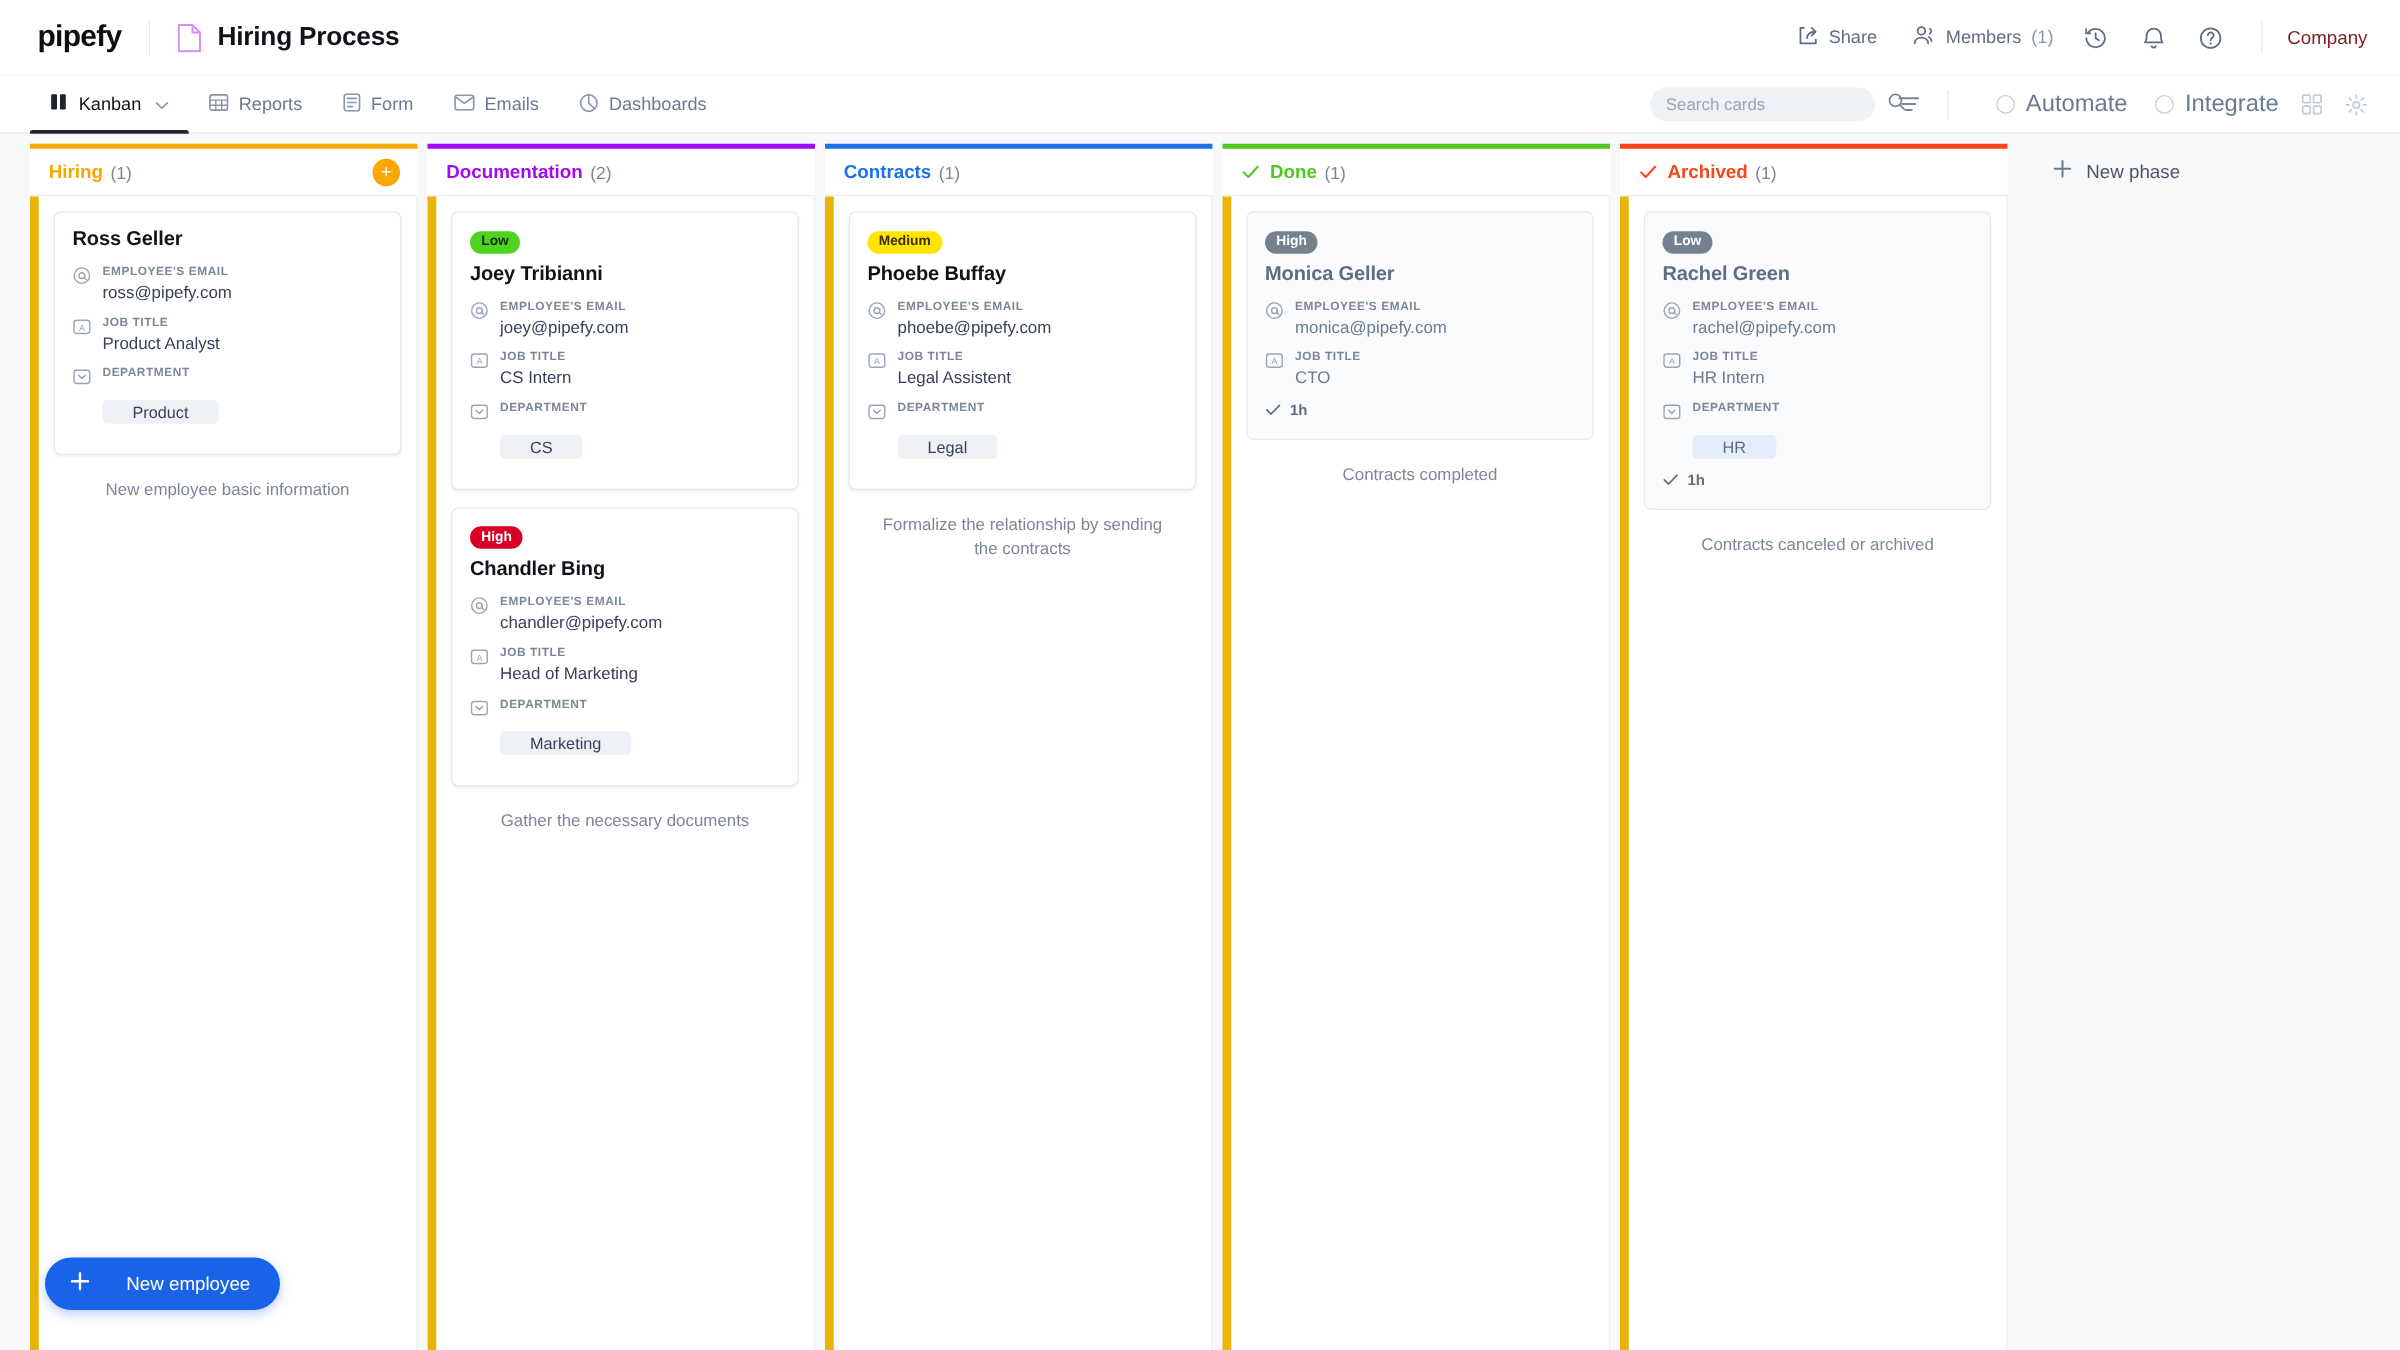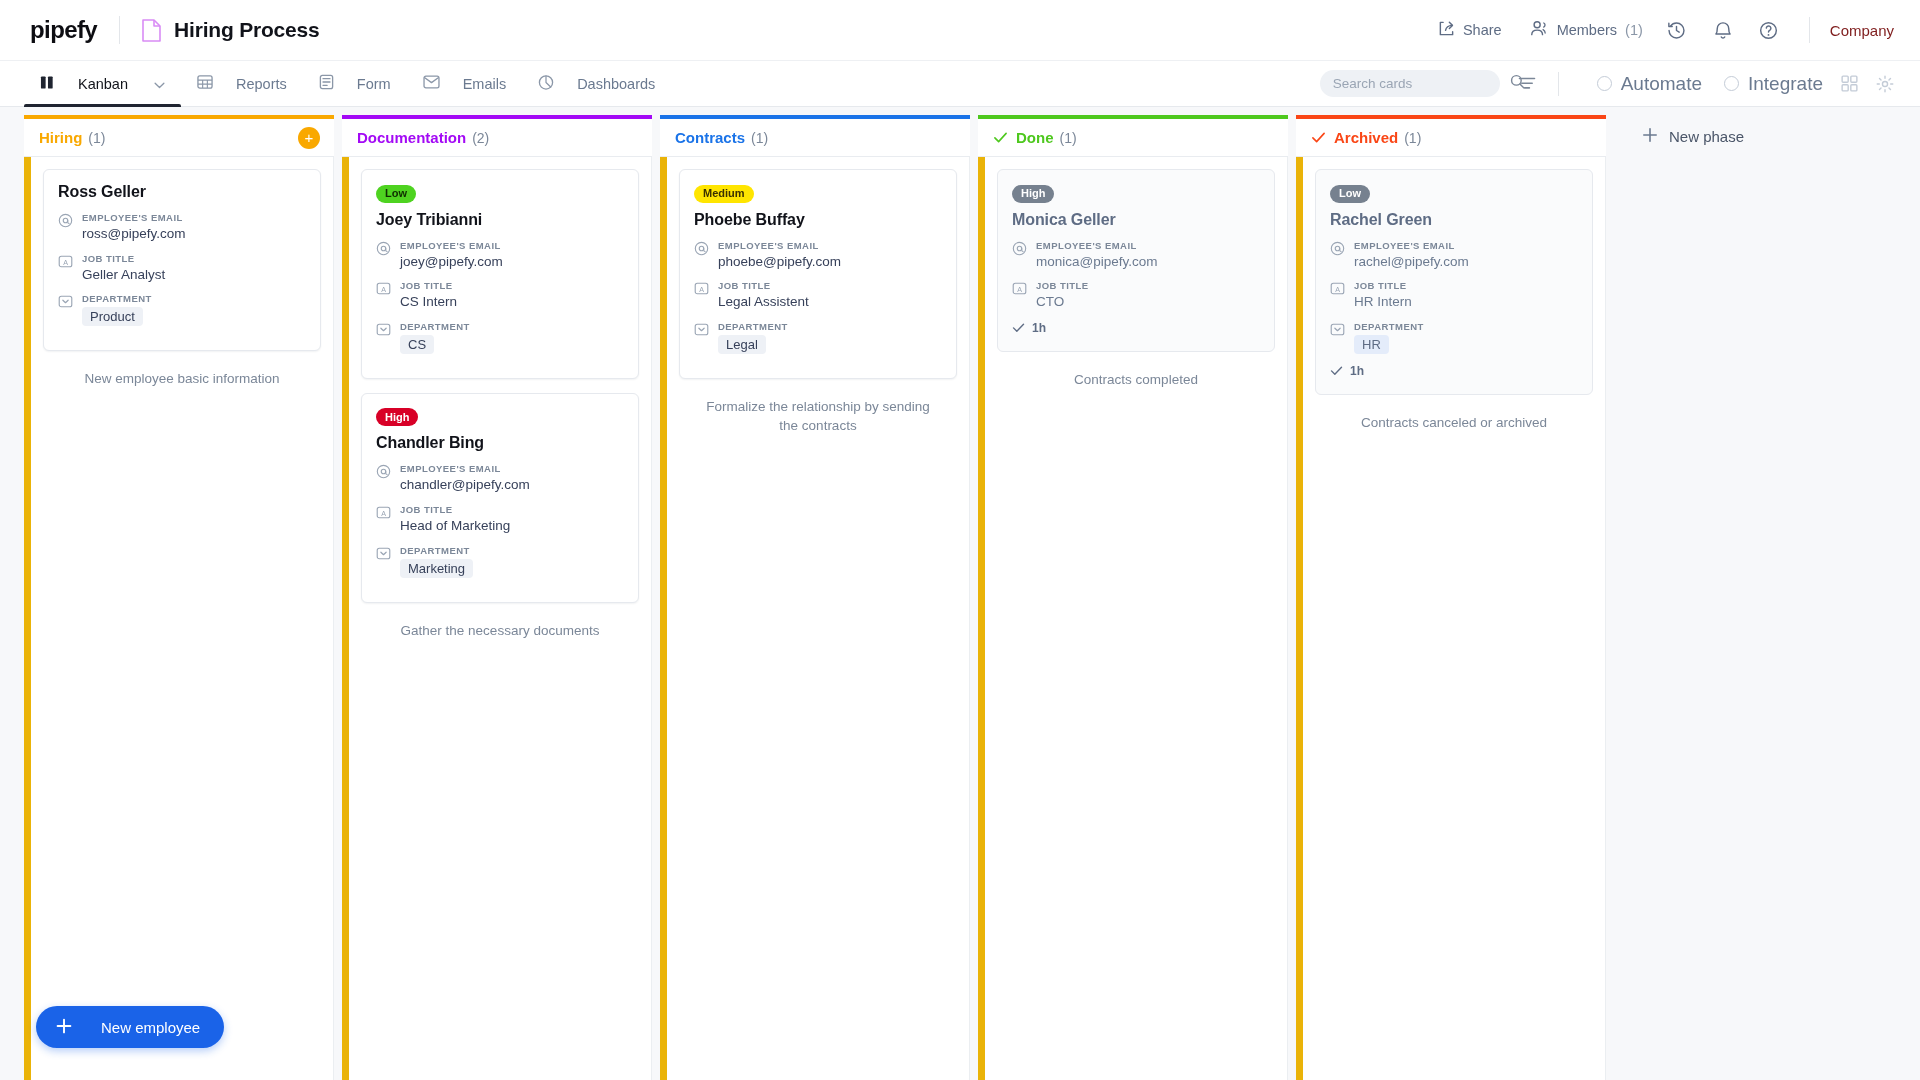--- a/index.html
+++ b/index.html
@@ -54,21 +54,21 @@
 
   
   .toolbar {
     height: 46px;
     display: flex; align-items: stretch;
     padding: 0 26px 0 24px;
     background: #fff;
     border-bottom: 1px solid #e6e9ed;
   }
   .tab {
-    display: flex; align-items: center; gap: 23px;
+    display: flex; align-items: center; gap: 8px;
     padding: 0 16px; font-size: 14.5px; color: #6b7a90;
     cursor: pointer; position: relative;
   }
   .tab.active { color: #11131a; font-weight: 500; }
   .tab.active::after {
     content: ""; position: absolute; left: 0; right: 0; bottom: -1px;
     height: 3px; background: #1f2430; border-radius: 2px 2px 0 0;
   }
   .tab .chev { margin-left: 3px; color: #8b97a8; }
   .toolbar-spacer { flex: 1; }
@@ -177,22 +177,22 @@
   }
   .fbody { flex: 1; min-width: 0; }
   .fl {
     font-size: 9.5px; font-weight: 700; letter-spacing: 0.45px;
     color: #7b8798; text-transform: uppercase; margin-bottom: 2px;
   }
   .fv { font-size: 13.5px; color: #37415a; line-height: 1.3; }
   .chip {
     display: inline-block;
     background: #eef1f6; color: #37415a;
-    font-size: 13px; padding: 2px 8px;
-    border-radius: 4px; margin-top: 1px;
+    font-size: 13px; padding: 2px 24px;
+    border-radius: 4px; margin-top: 14px;
   }
   .chip.blueish { background: #e4ecfa; color: #5e6c84; }
   .card-time {
     display: flex; align-items: flex-start; gap: 7px;
     font-size: 12px; font-weight: 700; color: #5e6c84;
     margin-top: 2px;
   }
   .phase-desc {
     text-align: center;
     font-size: 13.5px; color: #7b8798;
@@ -418,21 +418,21 @@
           </div>
           <div class="field">
       <span class="ficon">
               <svg width="15" height="15" viewBox="0 0 16 16" fill="none">
                 <rect x="1.3" y="2.4" width="13.4" height="11.2" rx="2.2" stroke="#9aa5b4" stroke-width="1.2"></rect>
                 <text x="8" y="11.3" text-anchor="middle" font-size="7.6" font-family="Liberation Sans, sans-serif" fill="#9aa5b4">A</text>
               </svg>
             </span>
       <div class="fbody">
         <div class="fl">JOB TITLE</div>
-        <div class="fv">Geller Analyst</div>
+        <div class="fv">Product Analyst</div>
       </div>
           </div>
           <div class="field">
       <span class="ficon">
               <svg width="15" height="15" viewBox="0 0 16 16" fill="none">
                 <rect x="1.3" y="2.4" width="13.4" height="11.2" rx="2.2" stroke="#9aa5b4" stroke-width="1.2"></rect>
                 <path d="M5.2 6.6L8 9.3l2.8-2.7" stroke="#9aa5b4" stroke-width="1.3" stroke-linecap="round" stroke-linejoin="round"></path>
               </svg>
             </span>
       <div class="fbody">

